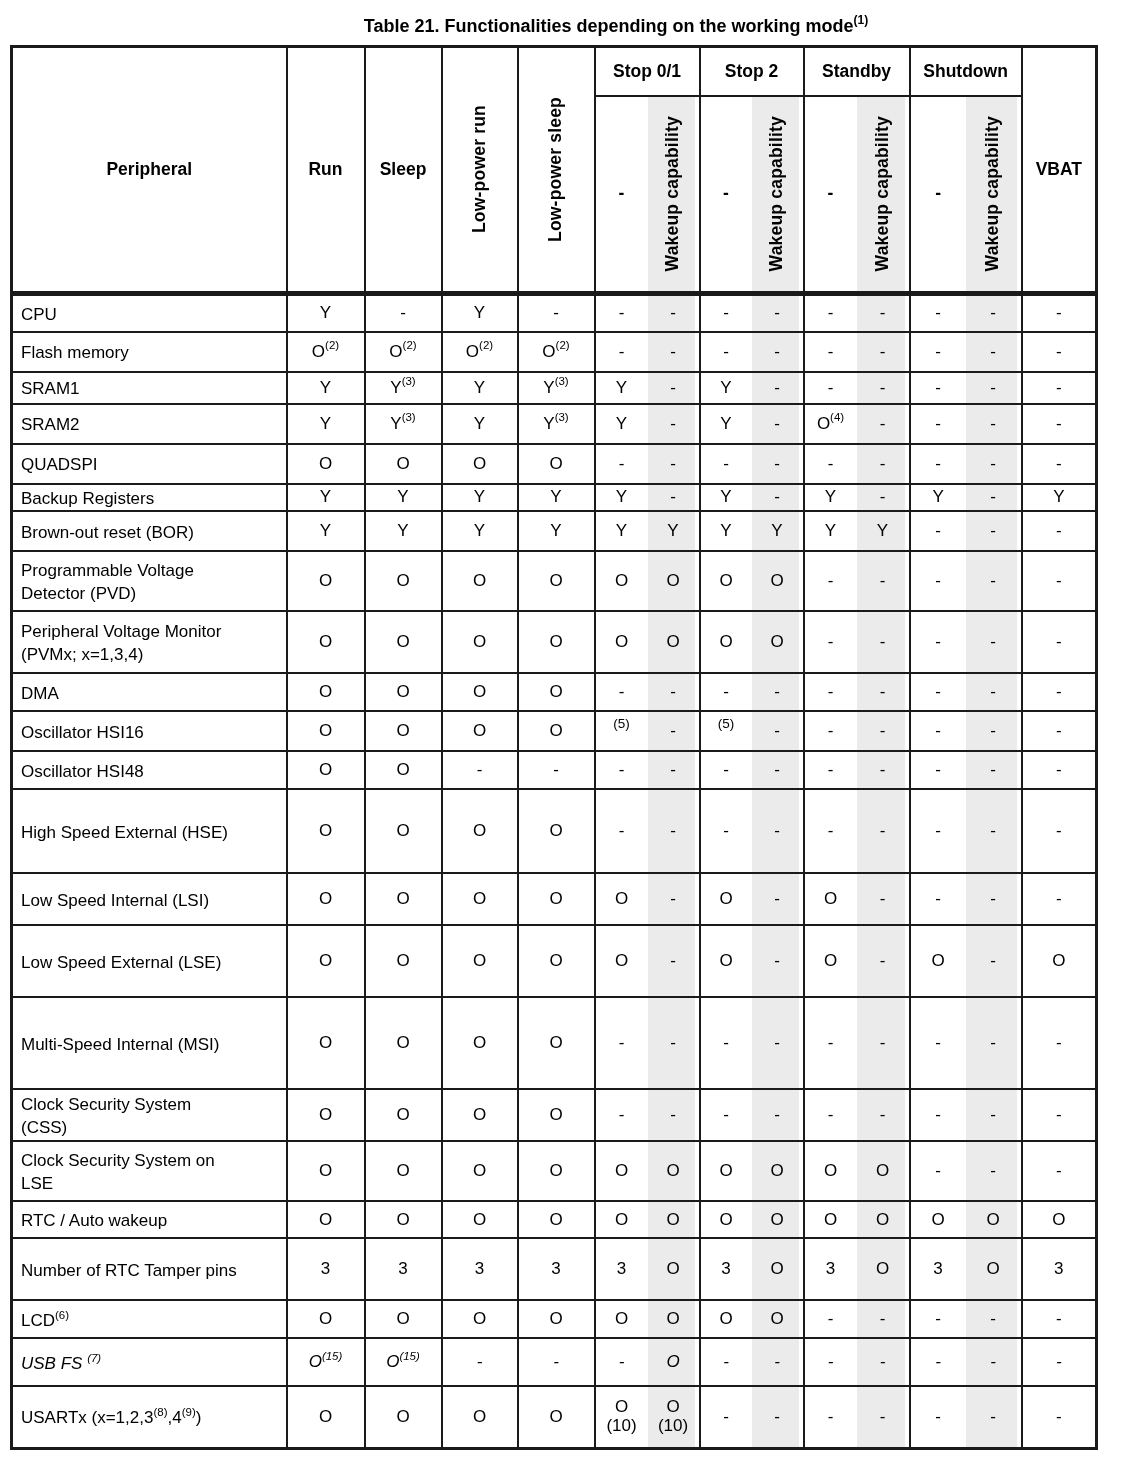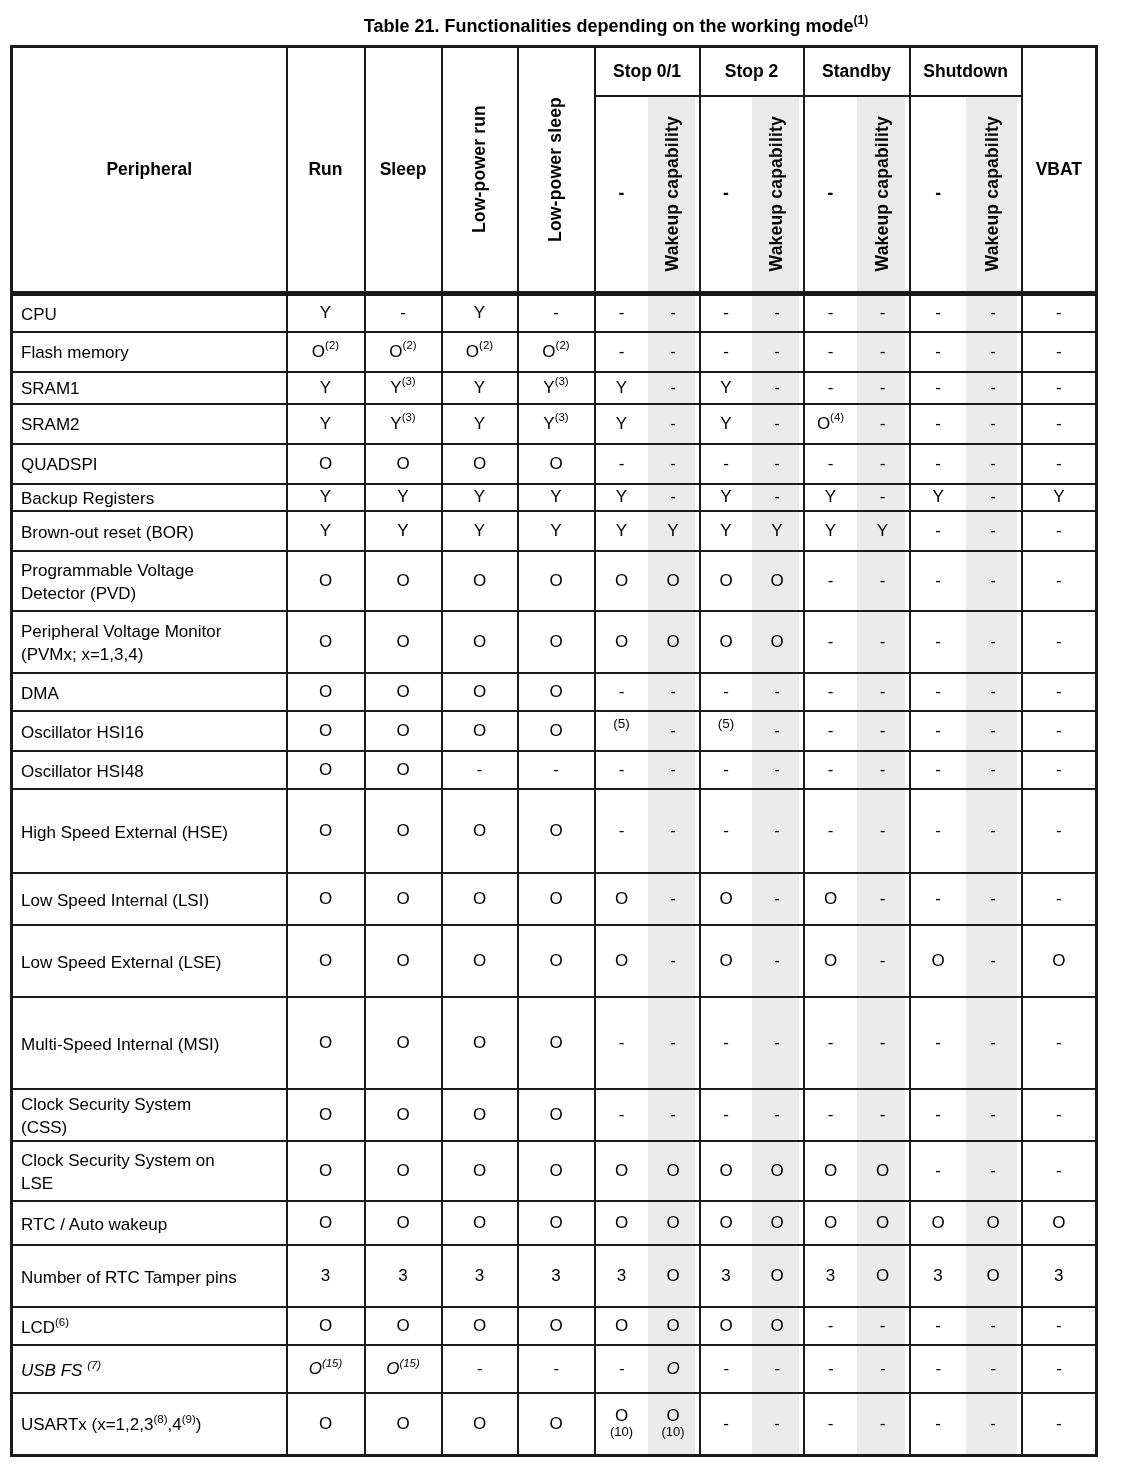--- a/index.html
+++ b/index.html
@@ -50,21 +50,21 @@
   td.periph{
     text-align:left; font-size:17px; line-height:1.32;
     padding:3px 6px 0 8px;
   }
   td.periph .inner{ display:inline-block; max-width:220px; vertical-align:middle; }
 
   sup.fnsup{ font-size:11.5px; line-height:0; position:relative; top:-0.5px; }
   .fn{ font-size:13.5px; position:relative; top:-8px; }
   .stack{ display:inline-block; line-height:1.1; }
   .stack .top{ display:block; }
-  .stack .small{ display:block; font-size:13px; }
+  .stack .small{ display:block; font-size:17px; }
 </style>
 </head>
 <body>
 
 <div class="title"><span>Table 21. Functionalities depending on the working mode</span><sup>(1)</sup></div>
 
 <table class="func">
   <colgroup>
     <col style="width:275px">
       <col style="width:78px">
@@ -399,21 +399,21 @@
         <td class="val ca">O</td>
         <td class="val cb wu">O</td>
         <td class="val ca">O</td>
         <td class="val cb wu">O</td>
         <td class="val ca">O</td>
         <td class="val cb wu">O</td>
         <td class="val ca">-</td>
         <td class="val cb wu">-</td>
         <td class="val">-</td>
       </tr>
-      <tr style="height: 44px;">
+      <tr style="height: 37px;">
         <td class="periph"><span class="inner">RTC / Auto wakeup</span></td>
         <td class="val">O</td>
         <td class="val">O</td>
         <td class="val">O</td>
         <td class="val">O</td>
         <td class="val ca">O</td>
         <td class="val cb wu">O</td>
         <td class="val ca">O</td>
         <td class="val cb wu">O</td>
         <td class="val ca">O</td>

